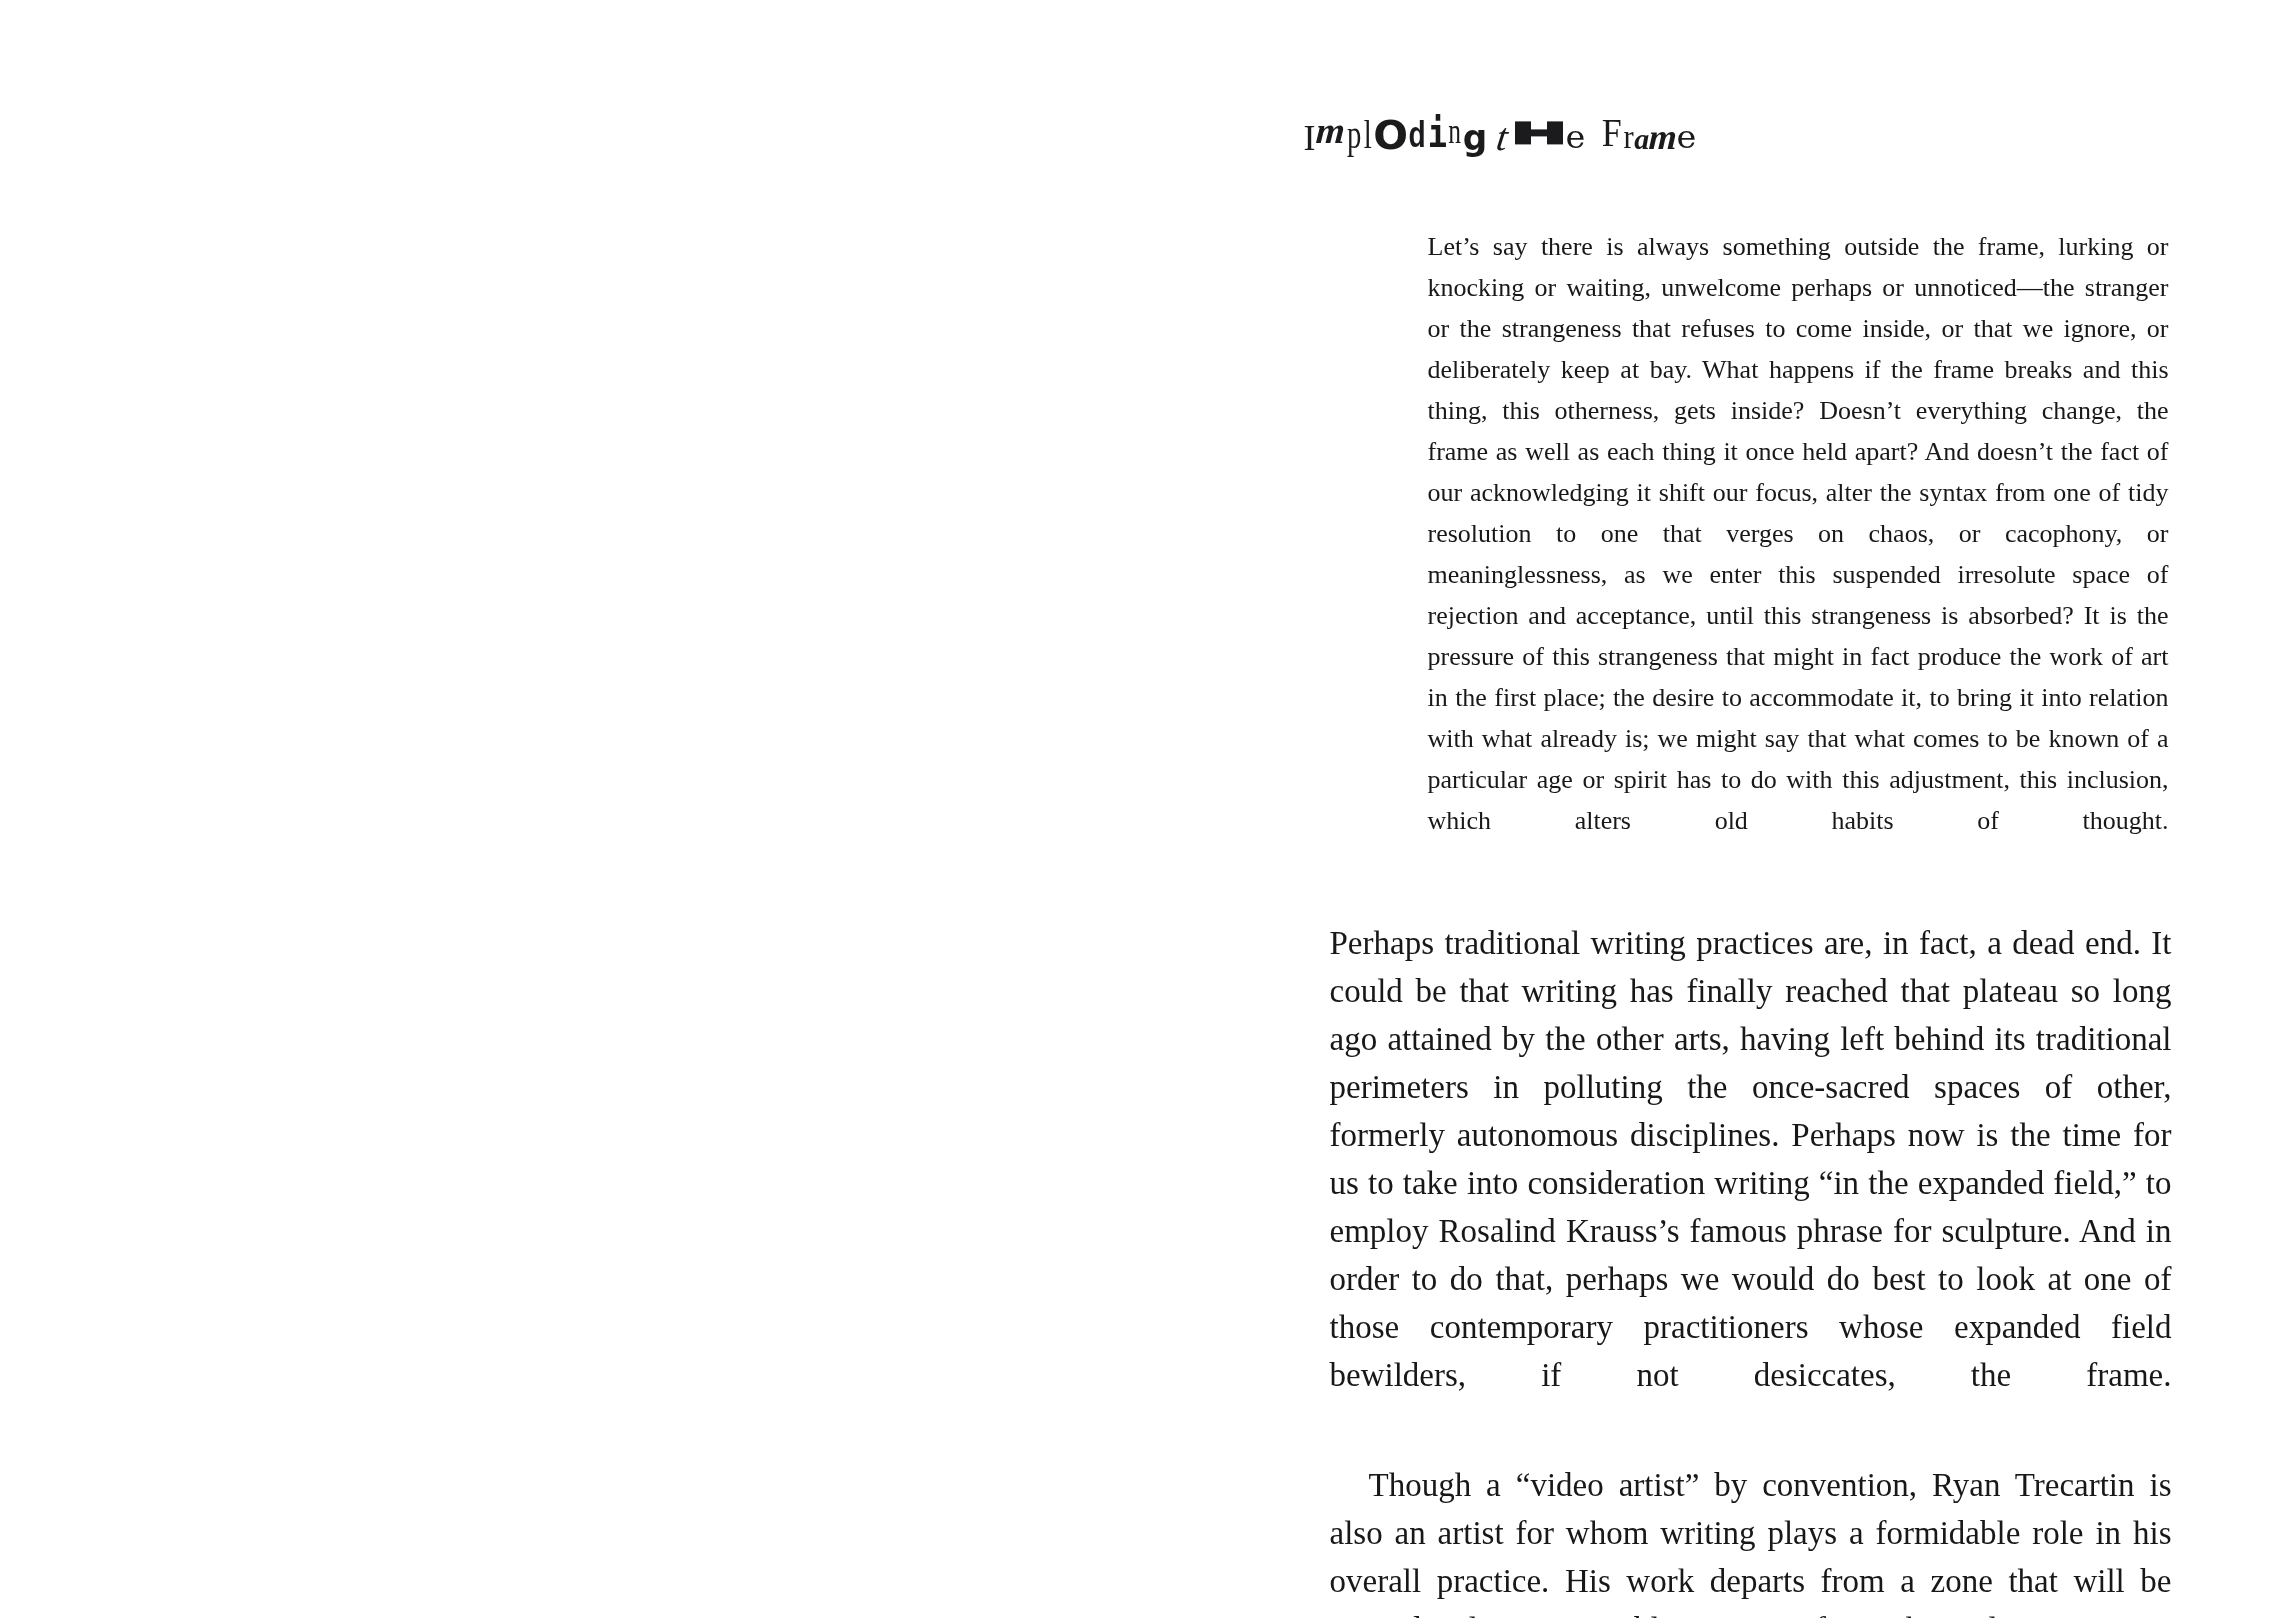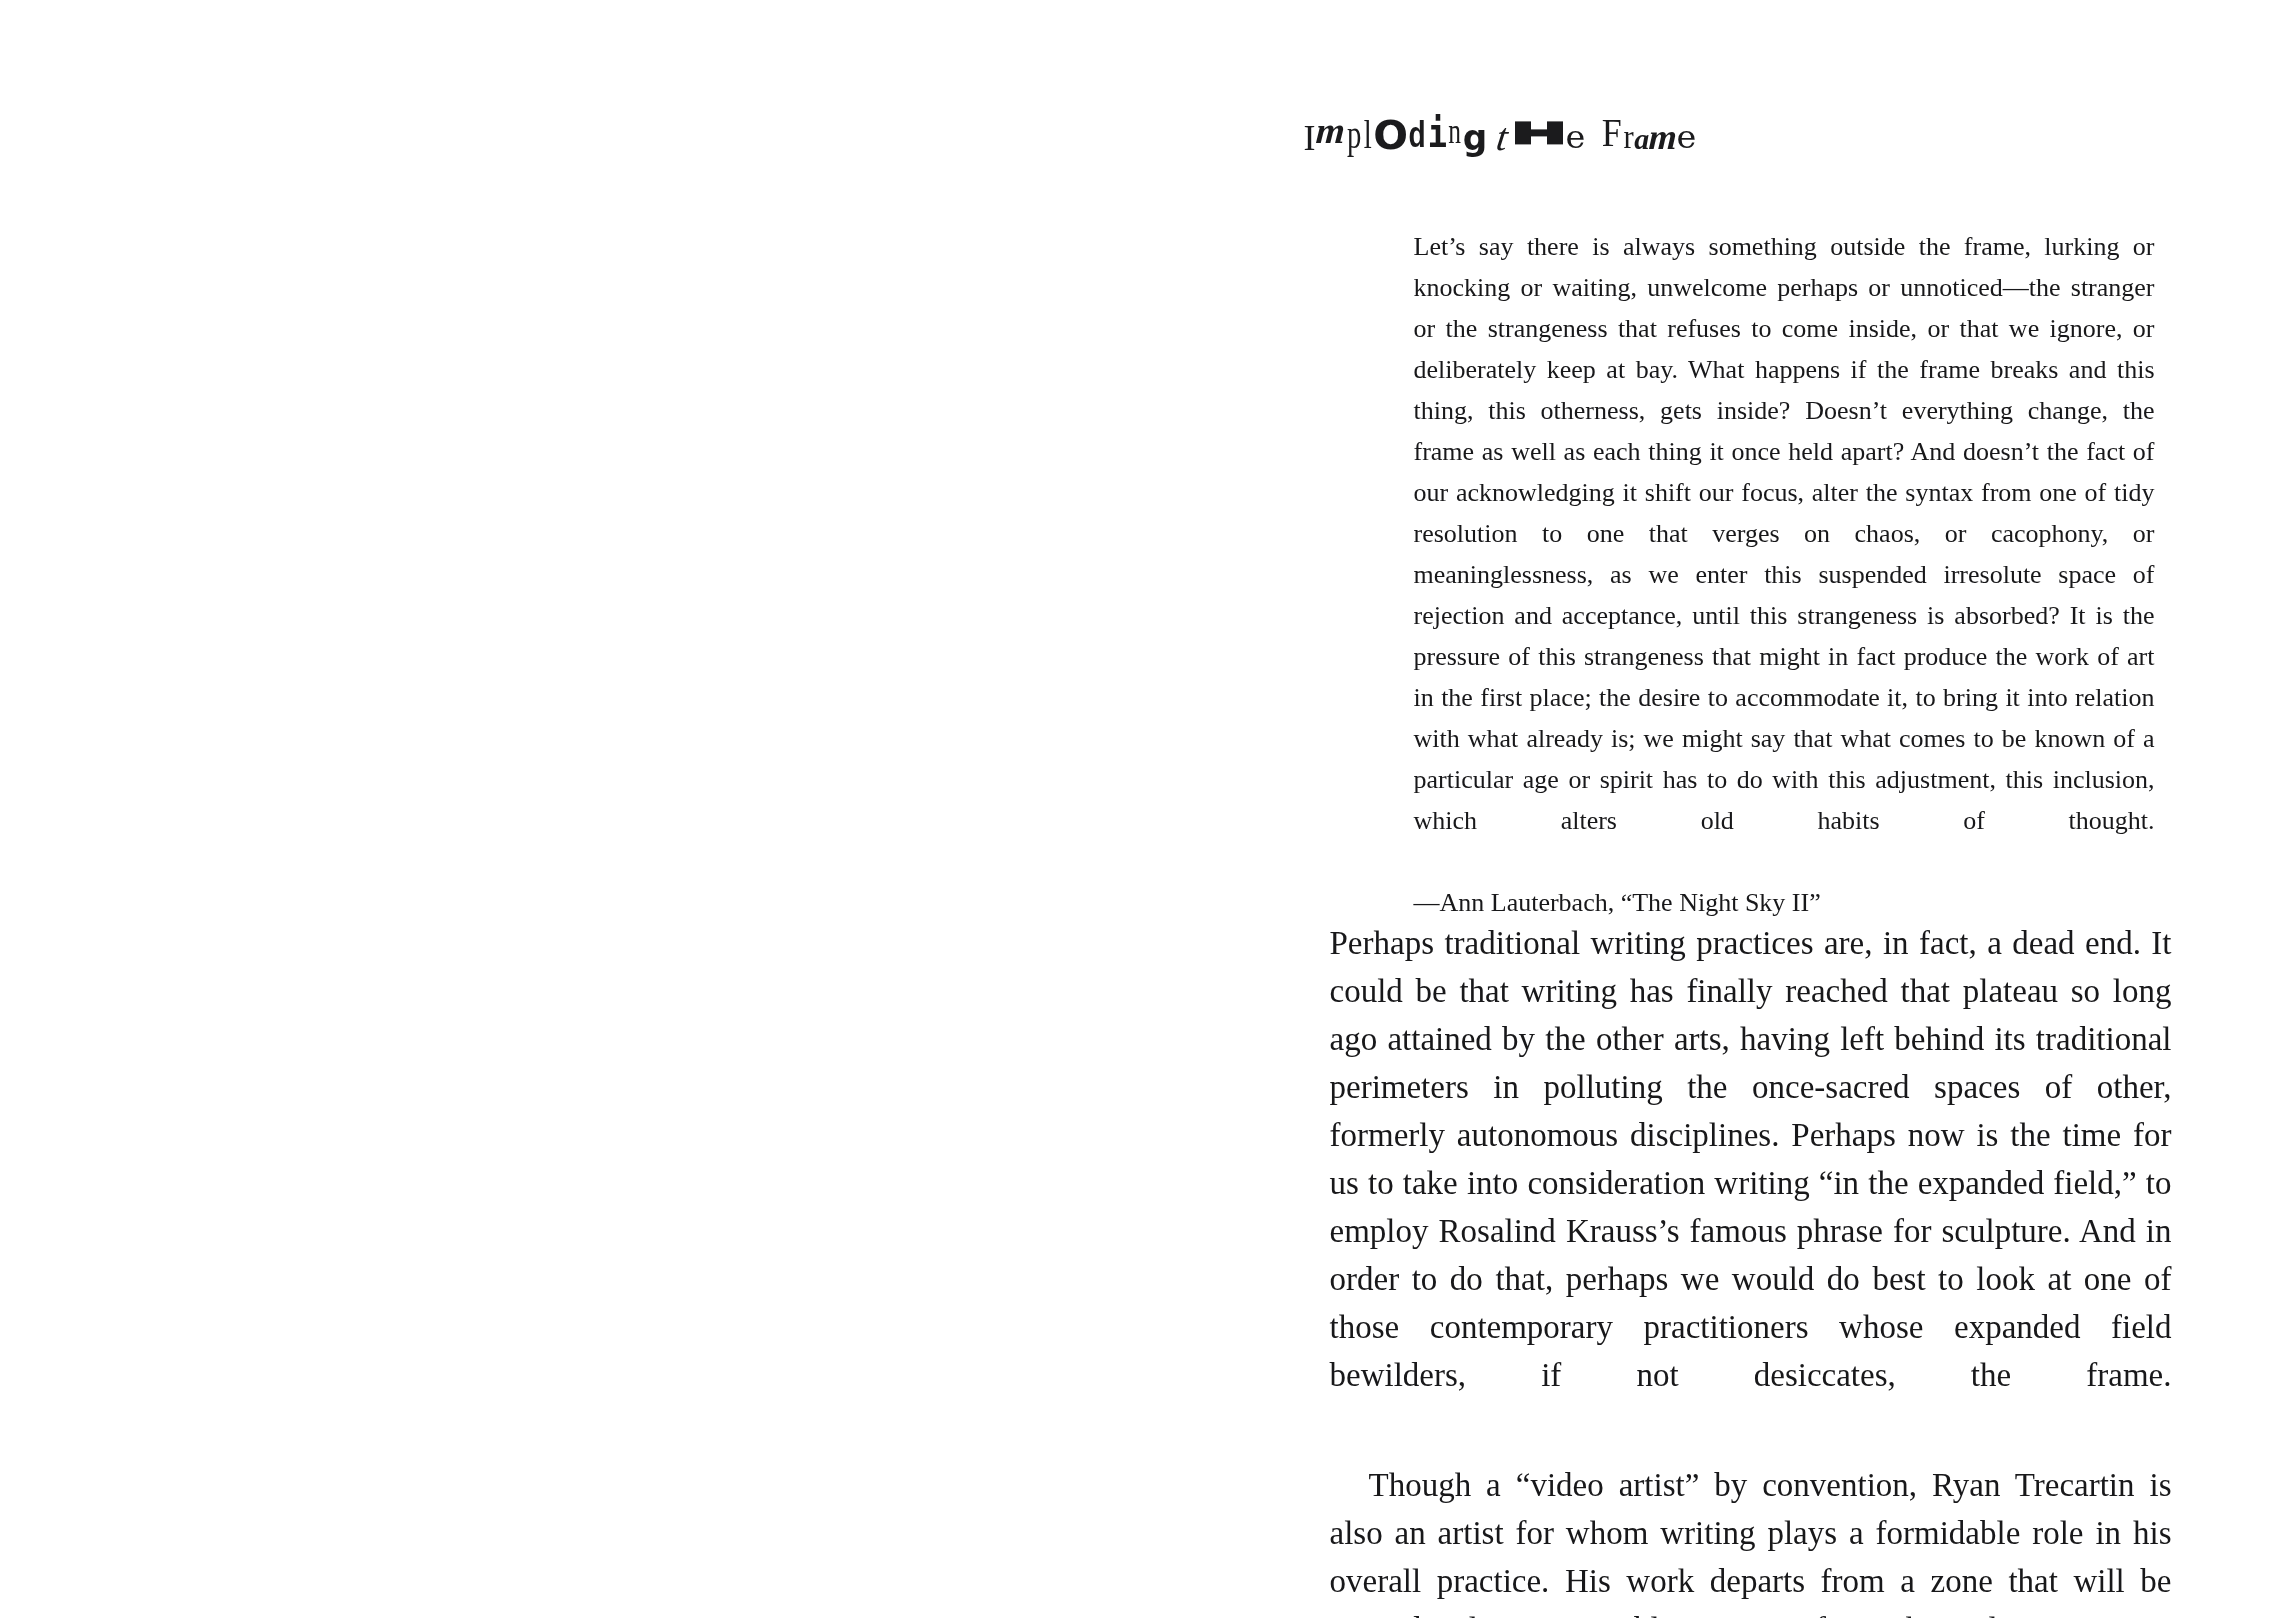--- a/index.html
+++ b/index.html
@@ -86,21 +86,21 @@
   .g-e   { font-family: "DejaVu Serif", serif; font-size: 32px; font-weight: 300; transform: translateY(0px) scaleX(1.05); }
   .g-F   { font-family: "Liberation Serif", serif; font-size: 39px; font-weight: 400; transform: translateY(-1.8px) scaleX(0.92); margin-left: 16px; }
   .g-r   { font-family: "Liberation Serif", serif; font-size: 34px; font-weight: 400; transform: translateY(0px) scaleX(0.9); }
   .g-a   { font-family: "Liberation Serif", serif; font-style: italic; font-weight: 700; font-size: 30px; transform: translateY(0.9px); }
   .g-m2  { font-family: "Liberation Serif", serif; font-style: italic; font-weight: 700; font-size: 36px; transform: translateY(0.9px) skewX(-3deg); }
   .g-e2  { font-family: "DejaVu Serif", serif; font-size: 32px; font-weight: 300; transform: translateY(0px) scaleX(1.05); }
 
   
   .epigraph {
     position: absolute;
-    left: 233px;
+    left: 247px;
     top: 212px;
     width: 741px;
   }
   .epigraph .epi-body {
     font-size: 26px;
     line-height: 41px;
     text-align: justify;
     text-justify: inter-word;
     hyphens: none;
     margin: 0;
@@ -171,21 +171,20 @@
       <span class="g g-e">e</span>
       <span class="g g-F">F</span>
       <span class="g g-r">r</span>
       <span class="g g-a">a</span>
       <span class="g g-m2">m</span>
       <span class="g g-e2">e</span>
     </div>
 
     <blockquote class="epigraph">
       <p class="epi-body">Let’s say there is always something outside the frame, lurking or knocking or waiting, unwelcome perhaps or unnoticed—the stranger or the strangeness that refuses to come inside, or that we ignore, or deliberately keep at bay. What happens if the frame breaks and this thing, this otherness, gets inside? Doesn’t everything change, the frame as well as each thing it once held apart? And doesn’t the fact of our acknowledging it shift our focus, alter the syntax from one of tidy resolution to one that verges on chaos, or cacophony, or meaninglessness, as we enter this suspended irresolute space of rejection and acceptance, until this strangeness is absorbed? It is the pressure of this strangeness that might in fact produce the work of art in the first place; the desire to accommodate it, to bring it into relation with what already is; we might say that what comes to be known of a particular age or spirit has to do with this adjustment, this inclusion, which alters old habits of thought.</p>
-      <p class="epi-attrib">—Ann Lauterbach, “The Night Sky II”</p>
     </blockquote>
 
     <div class="body-copy">
       <p>Perhaps traditional writing practices are, in fact, a dead end. It could be that writing has finally reached that plateau so long ago attained by the other arts, having left behind its traditional perimeters in polluting the once-sacred spaces of other, formerly autonomous disciplines. Perhaps now is the time for us to take into consideration writing “in the expanded field,” to employ Rosalind Krauss’s famous phrase for sculpture. And in order to do that, perhaps we would do best to look at one of those contemporary practitioners whose expanded field bewilders, if not desiccates, the frame.</p>
       <p class="indent">Though a “video artist” by convention, Ryan Trecartin is also an artist for whom writing plays a formidable role in his overall practice. His work departs from a zone that will be immediately recognizable to most of us. The reality TV script is, by now, formulaic, easy enough to decode by nearly anyone. It’s been around now</p>
     </div>
 
   </div>
 </div>
 

